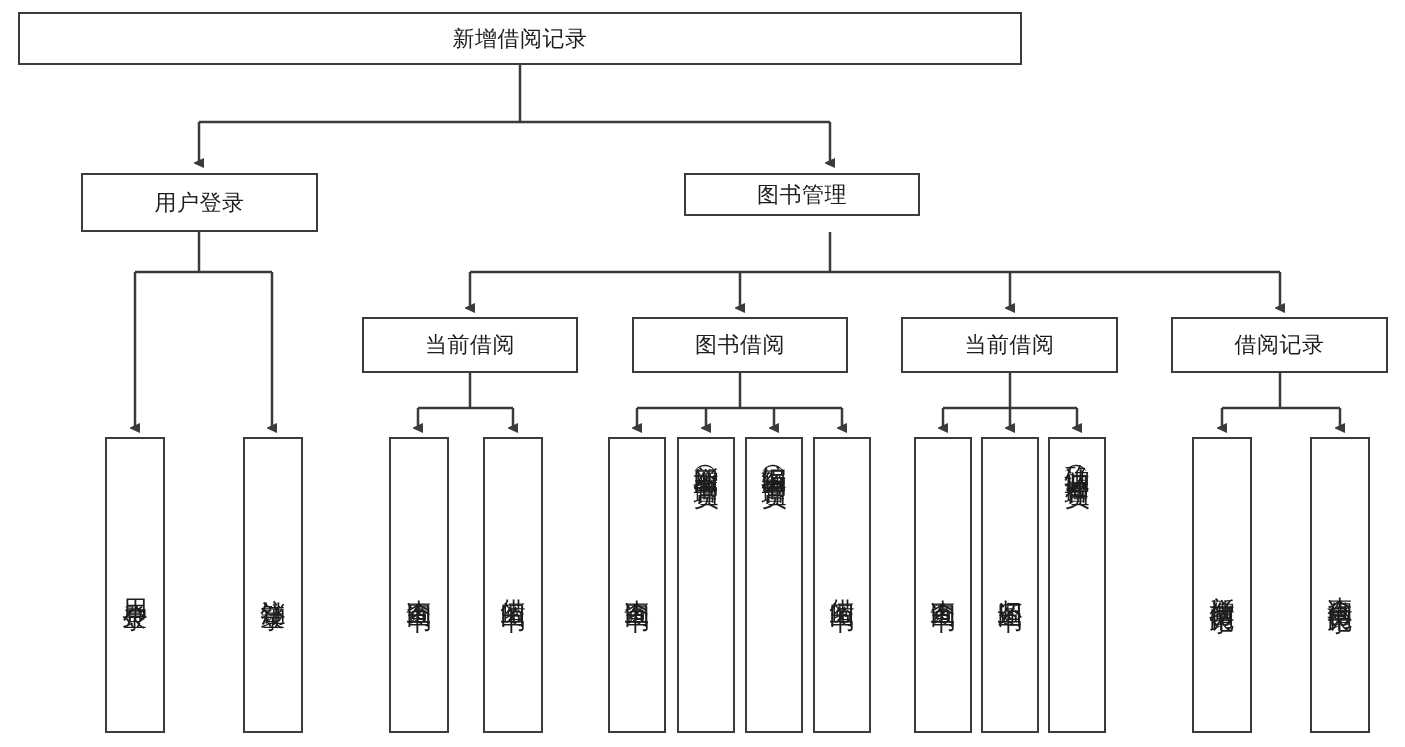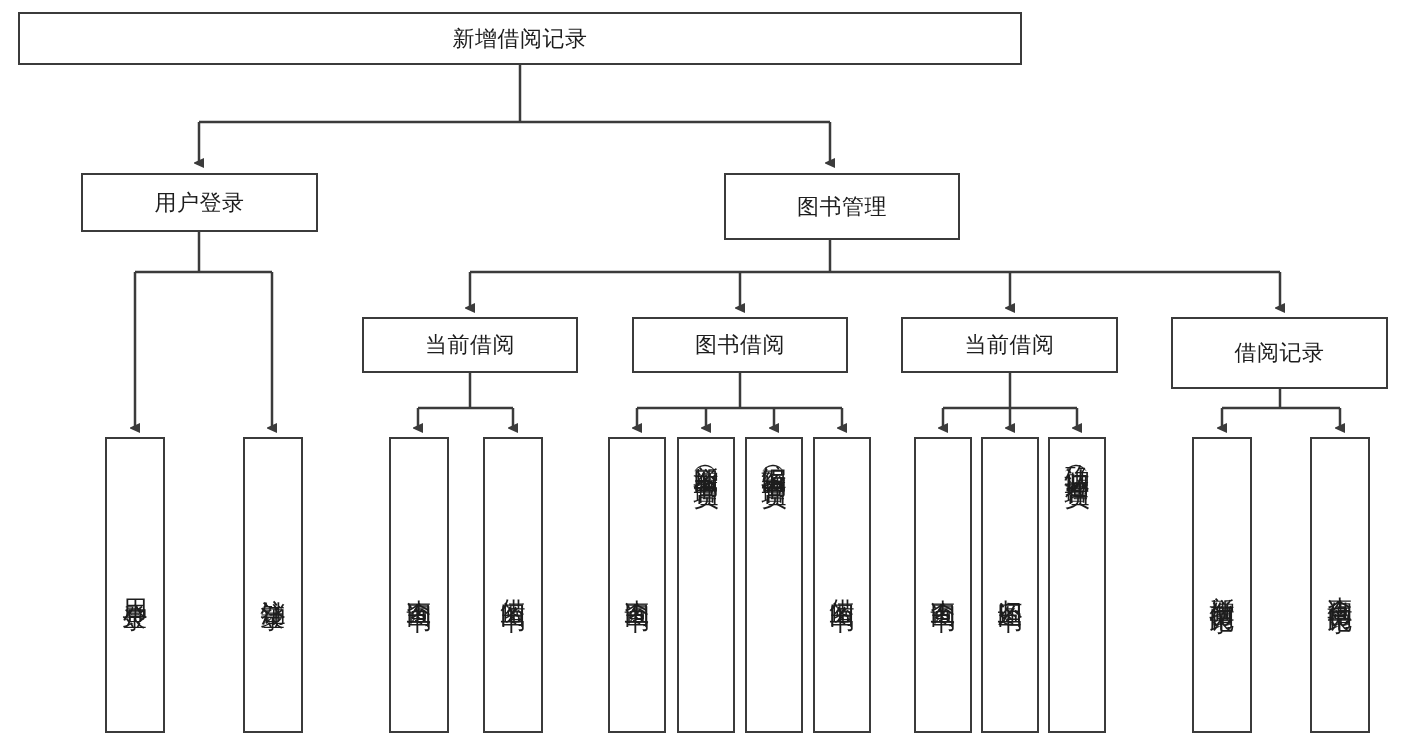--- a/index.html
+++ b/index.html
@@ -132,34 +132,34 @@
     </g>
   </svg>
 
   <div class="node h root" style="left:18px; top:12px; width:1004px; height:53px;">
     <span class="lbl">新增借阅记录</span>
   </div>
 
   <div class="node h" style="left:81px; top:173px; width:237px; height:59px;">
     <span class="lbl">用户登录</span>
   </div>
-  <div class="node h" style="left:724px; top:173px; width:236px; height:67px;">
+  <div class="node h" style="left:684px; top:173px; width:236px; height:43px;">
     <span class="lbl">图书管理</span>
   </div>
 
   <div class="node h" style="left:362px; top:317px; width:216px; height:56px;">
     <span class="lbl">当前借阅</span>
   </div>
   <div class="node h" style="left:901px; top:317px; width:217px; height:56px;">
     <span class="lbl">当前借阅</span>
   </div>
   <div class="node h" style="left:632px; top:317px; width:216px; height:56px;">
     <span class="lbl">图书借阅</span>
   </div>
-  <div class="node h" style="left:1171px; top:317px; width:217px; height:72px;">
+  <div class="node h" style="left:1171px; top:317px; width:217px; height:56px;">
     <span class="lbl">借阅记录</span>
   </div>
 
   <div class="node v mid" style="left:105px; top:437px; width:60px; height:296px;">
     <span class="lbl">用户登录</span>
   </div>
   <div class="node v mid" style="left:243px; top:437px; width:60px; height:296px;">
     <span class="lbl">注销登录</span>
   </div>
 

